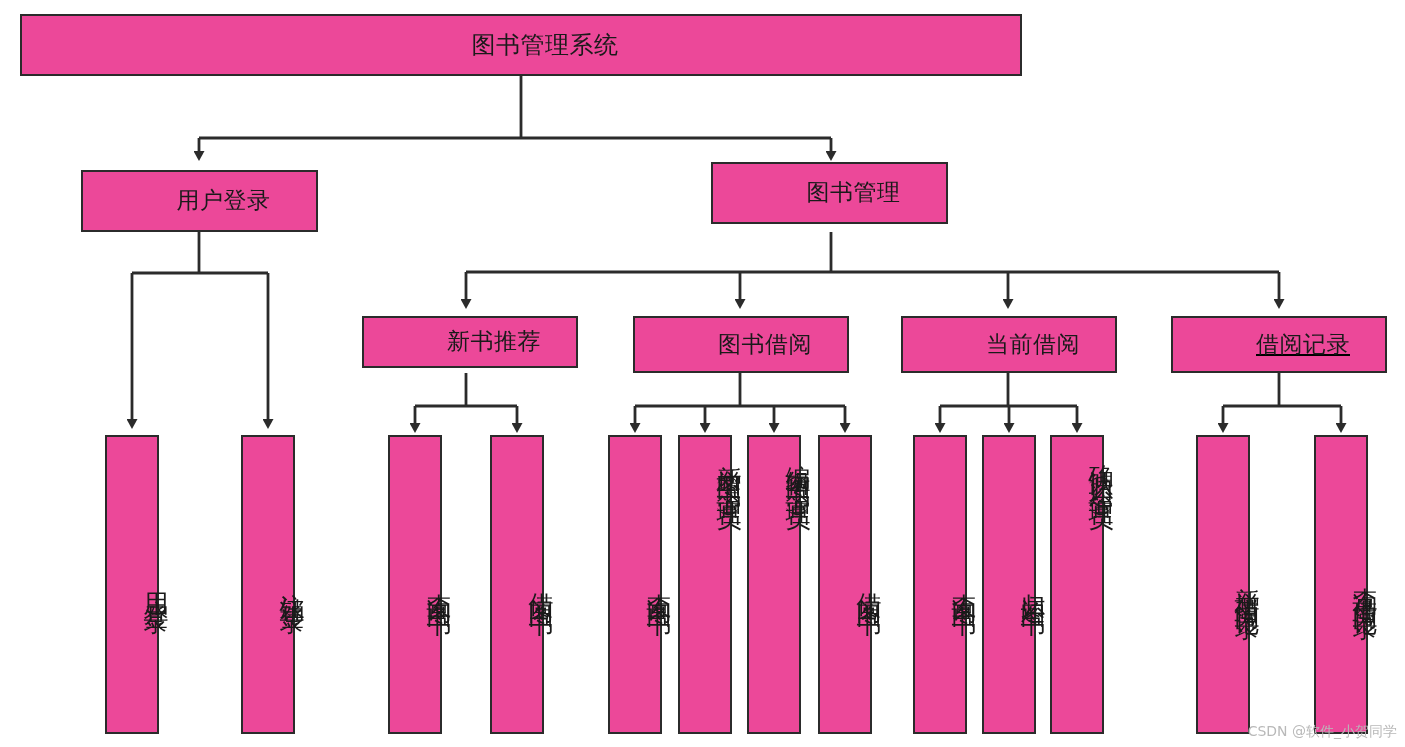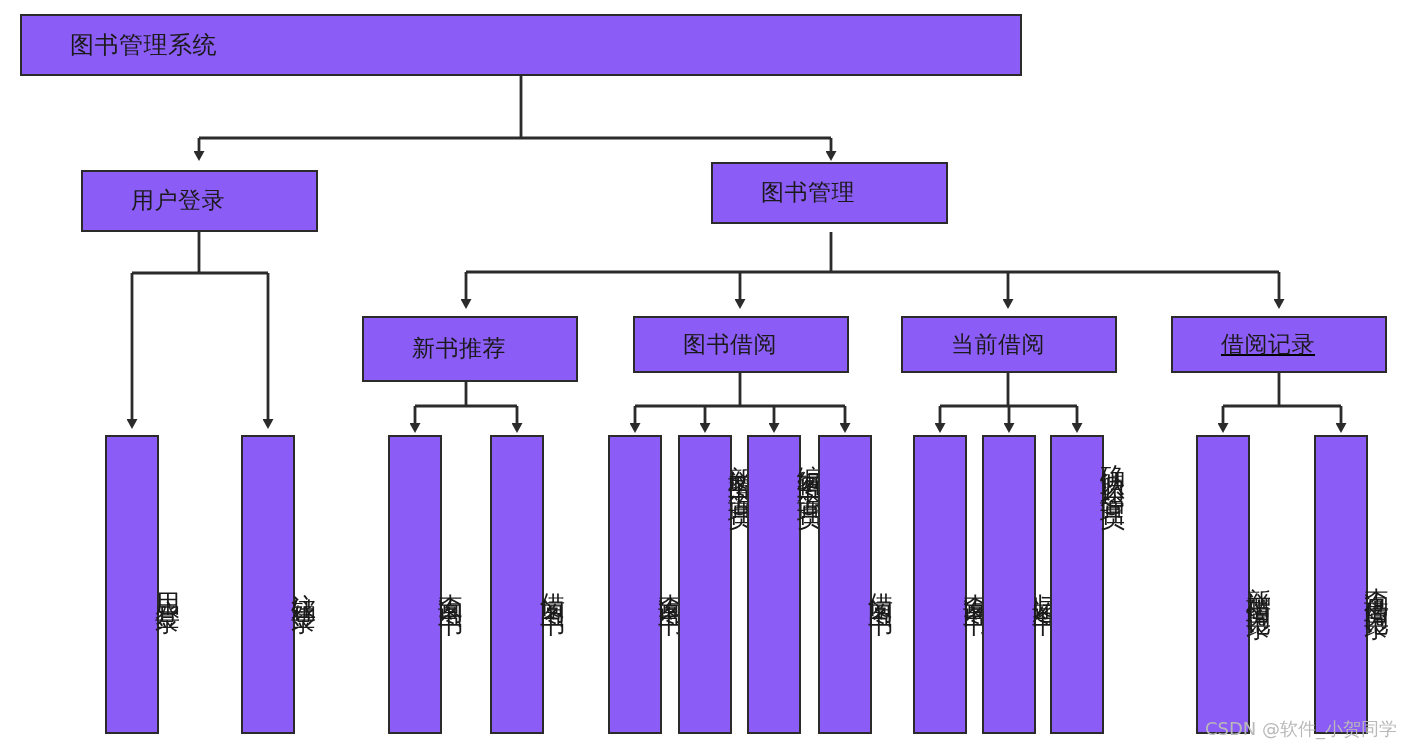--- a/index.html
+++ b/index.html
@@ -20,24 +20,25 @@
   #edges {
     position: absolute;
     left: 0;
     top: 0;
     width: 1405px;
     height: 747px;
   }
   .node {
     position: absolute;
     box-sizing: border-box;
-    background: #8b5cf6;
+    background: #ec4899;
     border: 2.5px solid #2b2b2b;
     display: flex;
     align-items: center;
+    justify-content: center;
     z-index: 2;
     padding-left: 48px;
   }
   .node-label {
     color: #1a1a1a;
     white-space: nowrap;
     line-height: 1.12;
   }
   
   .node.horiz .node-label {
@@ -61,21 +62,21 @@
     text-align: center;
   }
   .node.vert.vcenter {
     align-items: center;
     padding-top: 0;
   }
   .watermark {
     position: absolute;
     right: 8px;
     bottom: 6px;
-    font-size: 18px;
+    font-size: 14px;
     color: #b9b9b9;
     white-space: nowrap;
     z-index: 3;
     font-family: "DejaVu Sans", "Liberation Sans", sans-serif;
   }
 </style>
 </head>
 <body>
 
 <div id="canvas">
@@ -135,21 +136,21 @@
   </div>
 
   <div class="node horiz" style="left:81px; top:170px; width:237px; height:62px;">
     <span class="node-label">用户登录</span>
   </div>
 
   <div class="node horiz" style="left:711px; top:162px; width:237px; height:62px;">
     <span class="node-label">图书管理</span>
   </div>
 
-  <div class="node horiz" style="left:362px; top:316px; width:216px; height:66px;">
+  <div class="node horiz" style="left:362px; top:316px; width:216px; height:52px;">
     <span class="node-label">新书推荐</span>
   </div>
 
   <div class="node horiz" style="left:901px; top:316px; width:216px; height:57px;">
     <span class="node-label">当前借阅</span>
   </div>
 
   <div class="node horiz" style="left:633px; top:316px; width:216px; height:57px;">
     <span class="node-label">图书借阅</span>
   </div>

